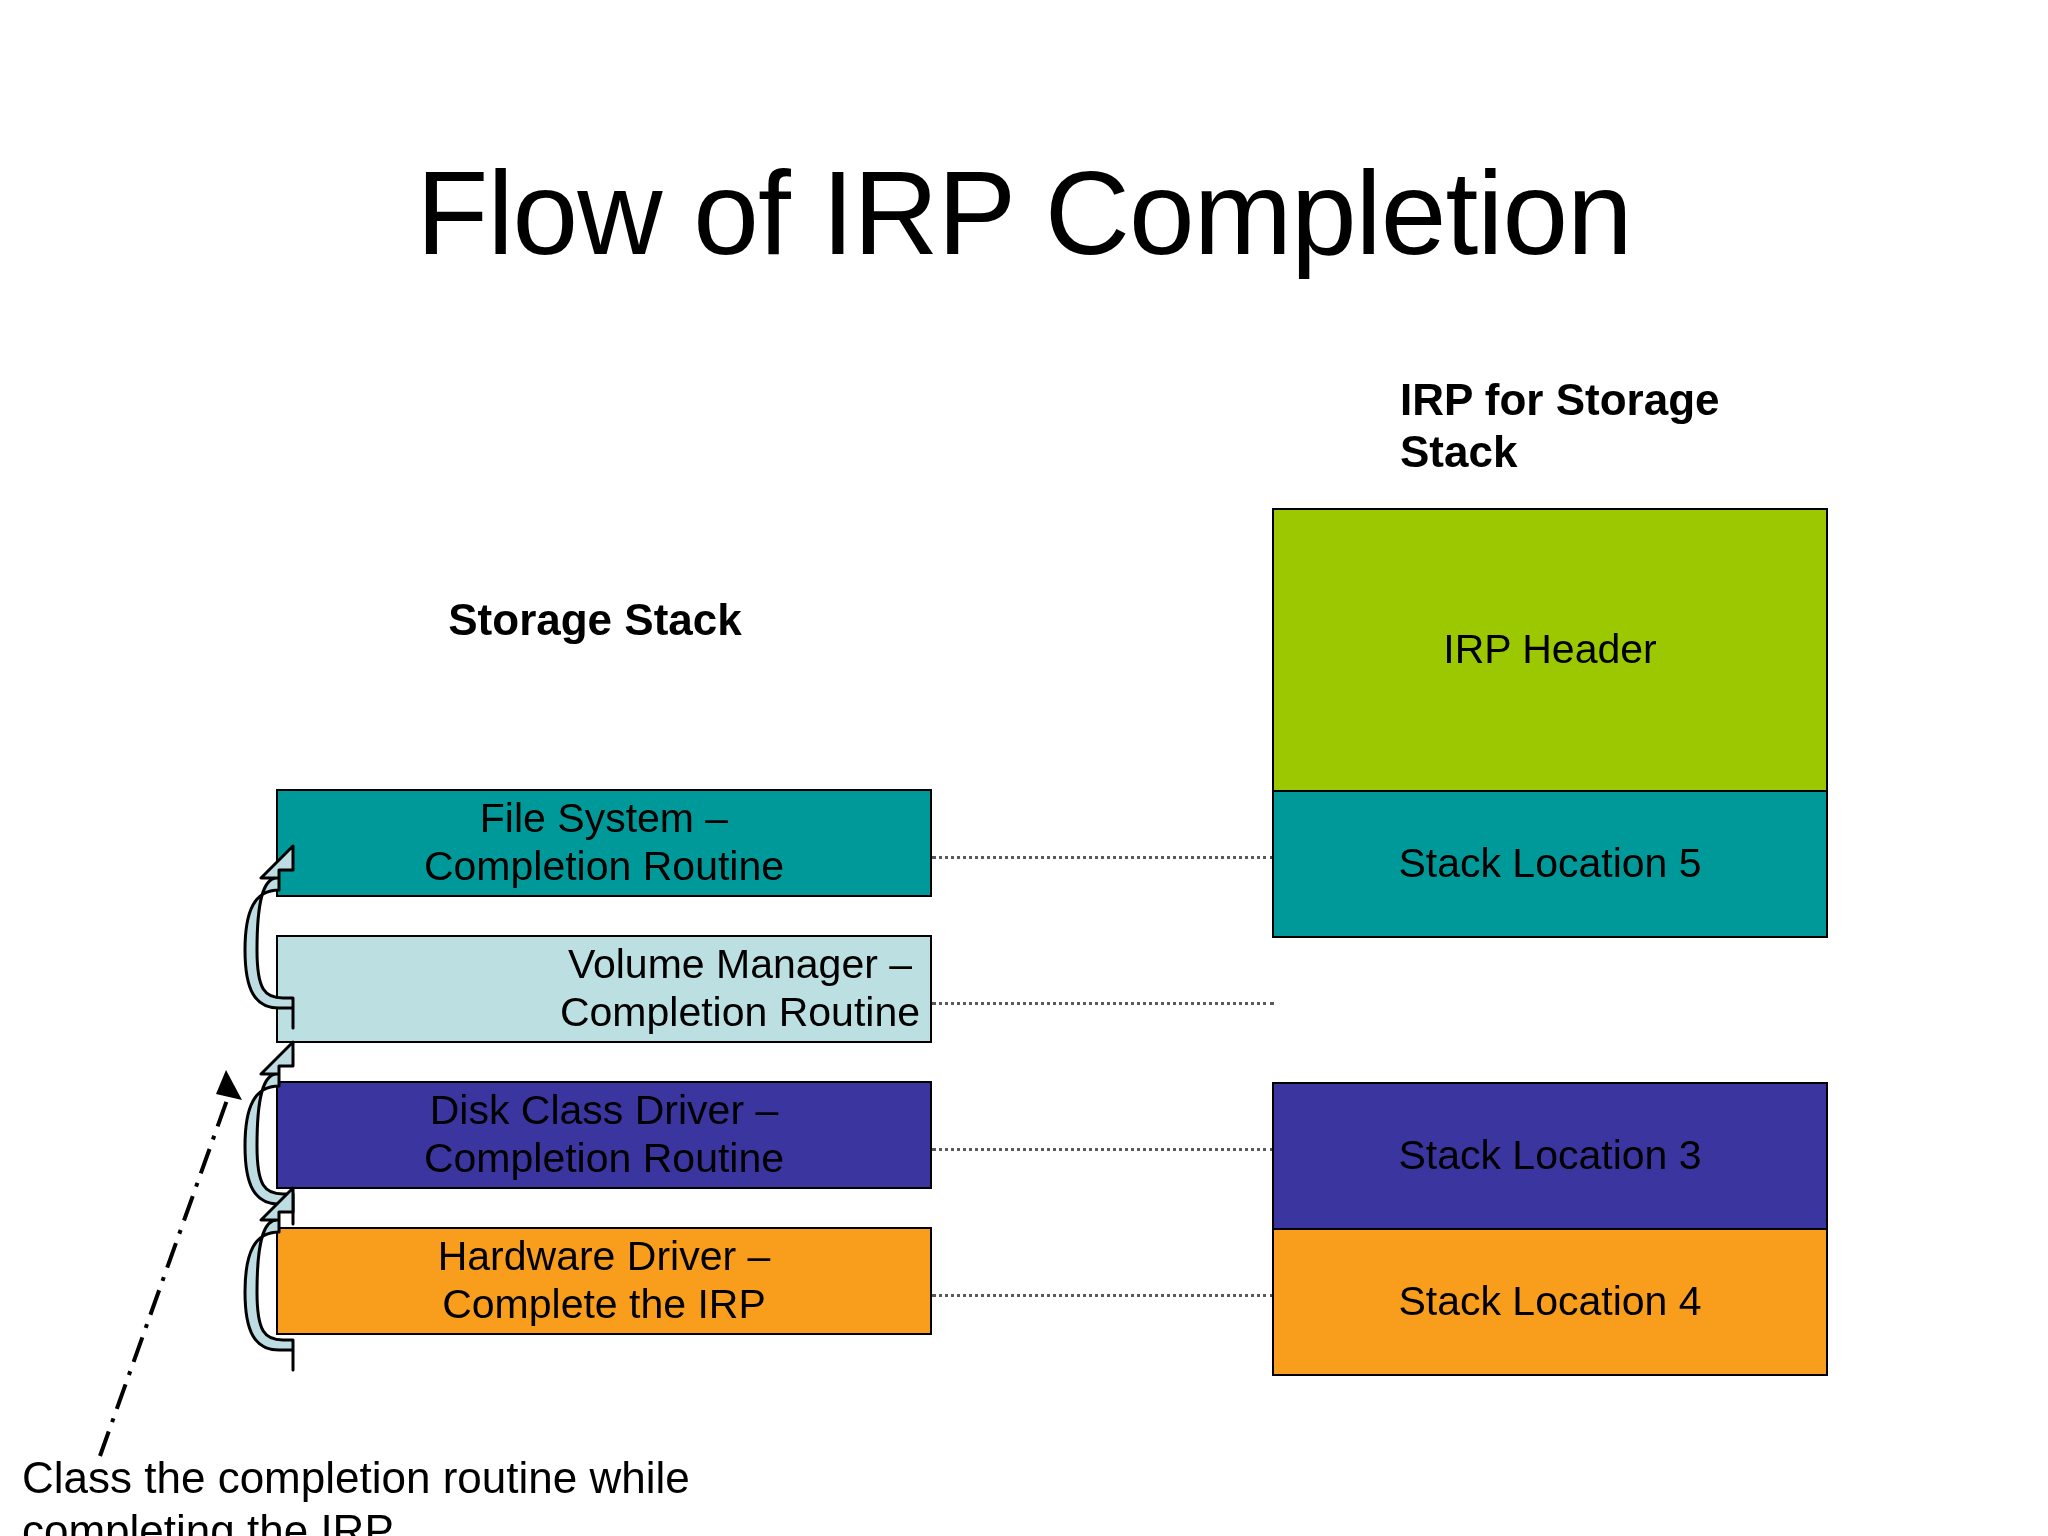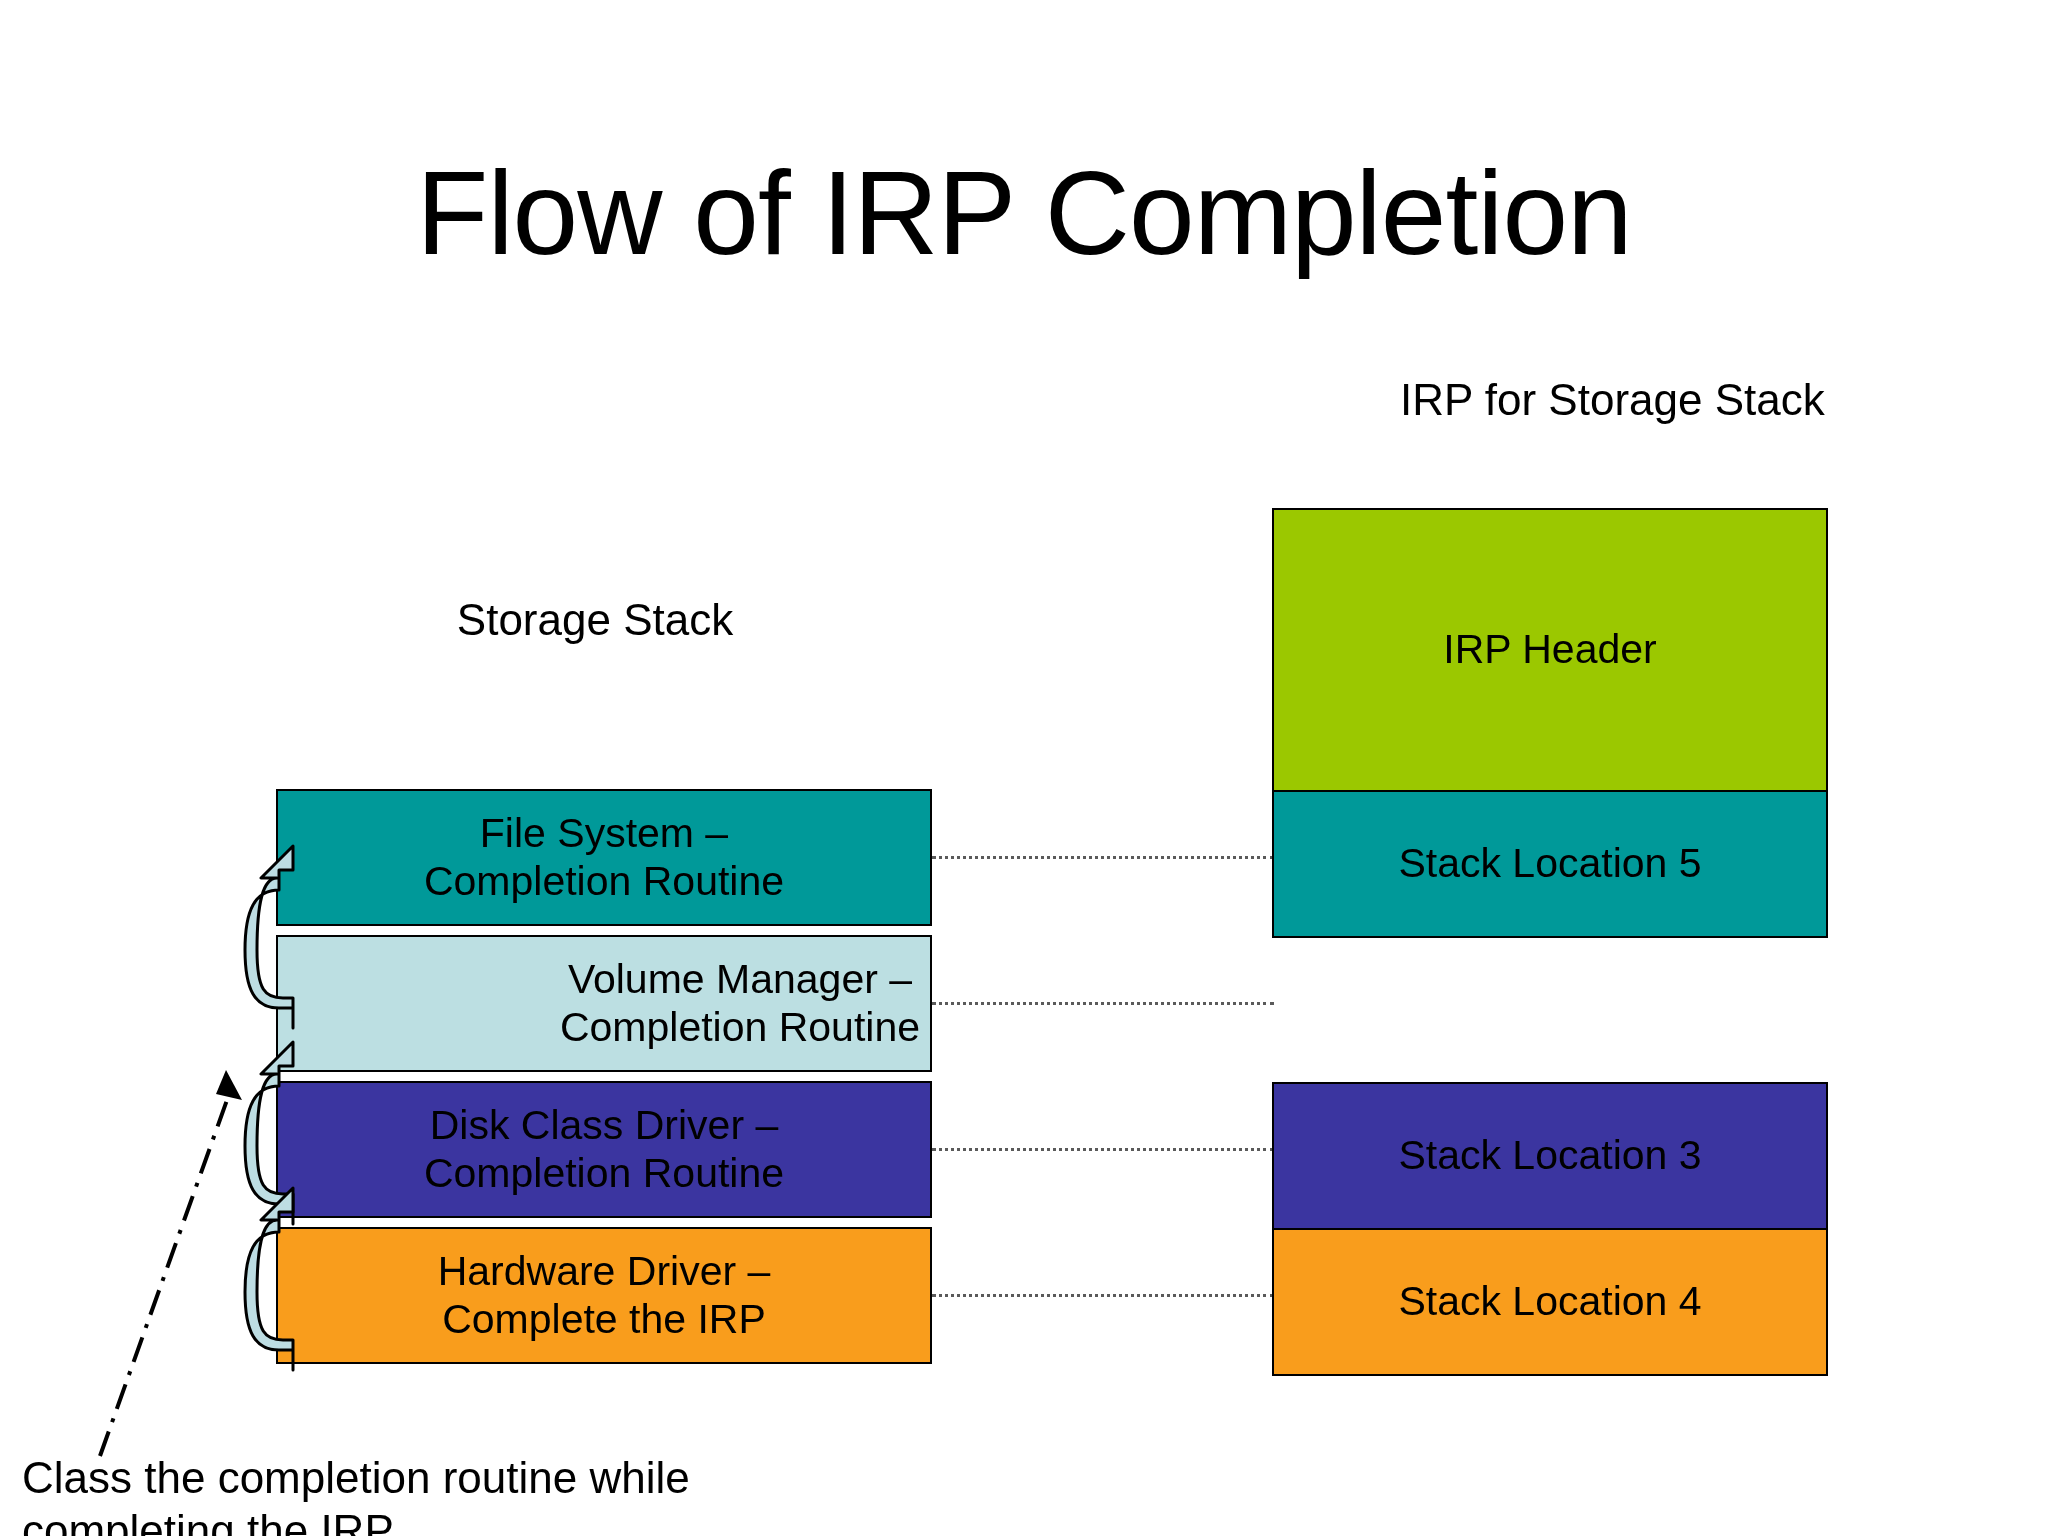--- a/index.html
+++ b/index.html
@@ -38,21 +38,21 @@
     letter-spacing: -1px;
     white-space: nowrap;
     color: #000000;
   }
 
   
   .caption {
     position: absolute;
     font-size: 44px;
     line-height: 1.18;
-    font-weight: 400;
+    font-weight: 700;
     color: #000000;
   }
   .caption-irp {
     left: 1400px;
     top: 330px;
     width: 430px;
   }
   .caption-storage {
     left: 275px;
     top: 550px;
@@ -92,21 +92,21 @@
     line-height: 1.16;
     color: #000000;
   }
   .box-label {
     display: block;
     white-space: pre-line;
     padding: 0 10px;
   }
 
   
-  .lrow { height: 137px; }
+  .lrow { height: 108px; }
   .lrow1 { top: 0px; }
   .lrow2 { top: 146px; justify-content: flex-end; }
   .lrow3 { top: 292px; }
   .lrow4 { top: 438px; }
 
   
   .rhdr  { top: 0px;   height: 284px; }
   .rrow  { height: 148px; }
   .rrow1 { top: 282px; }
   .rrow2 { top: 428px; }

